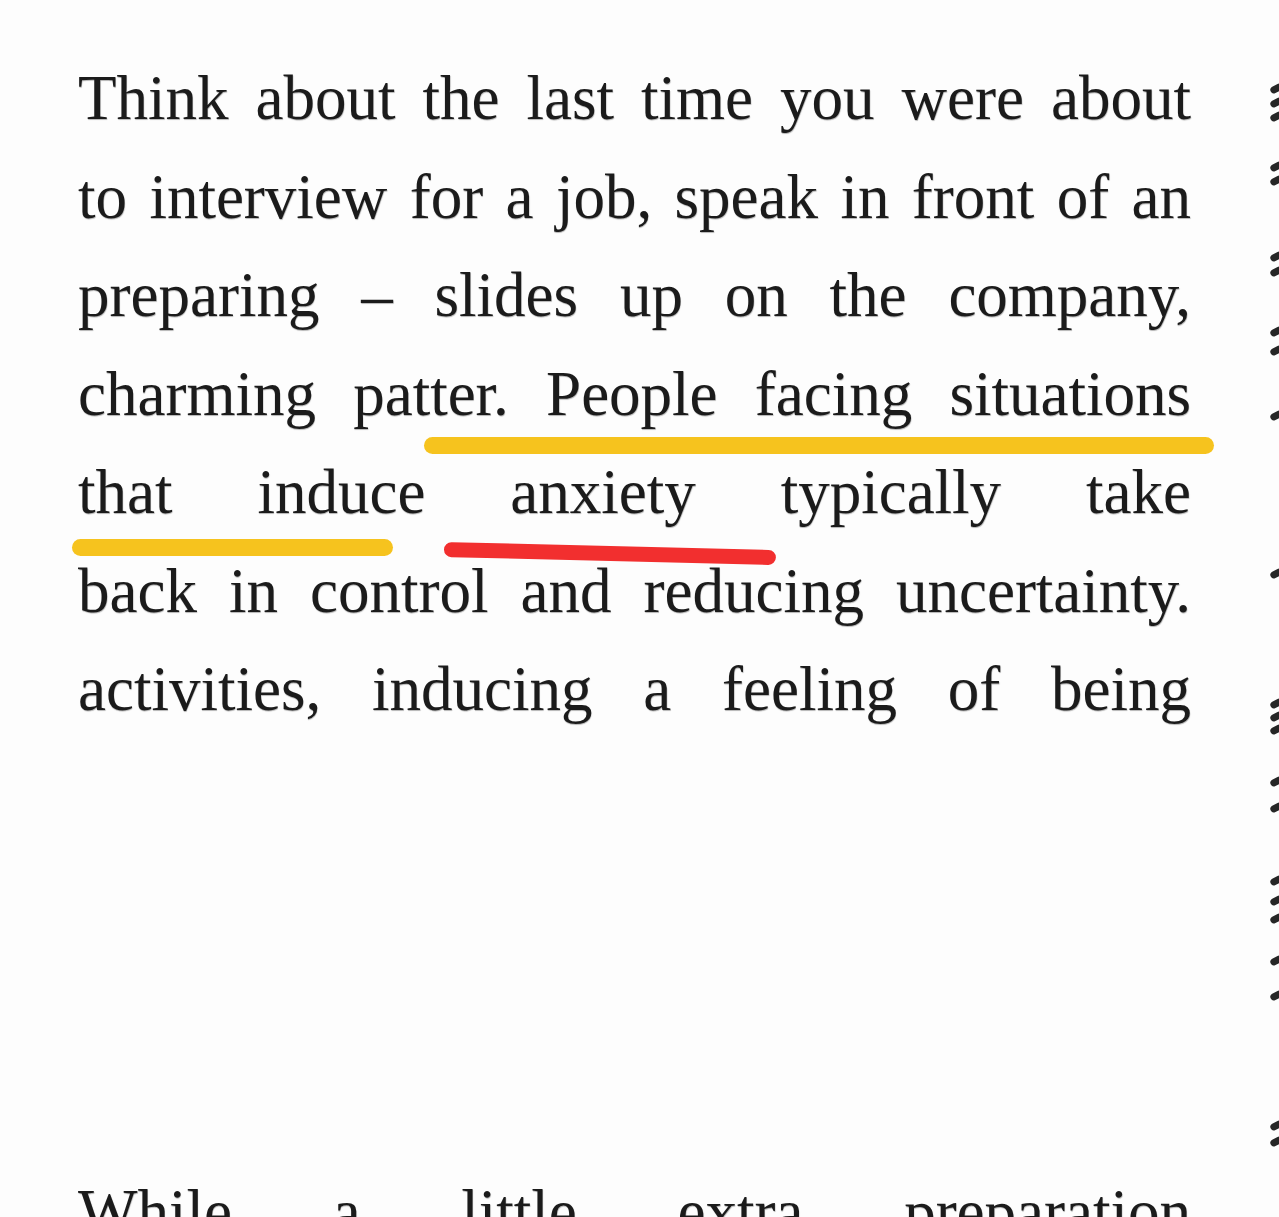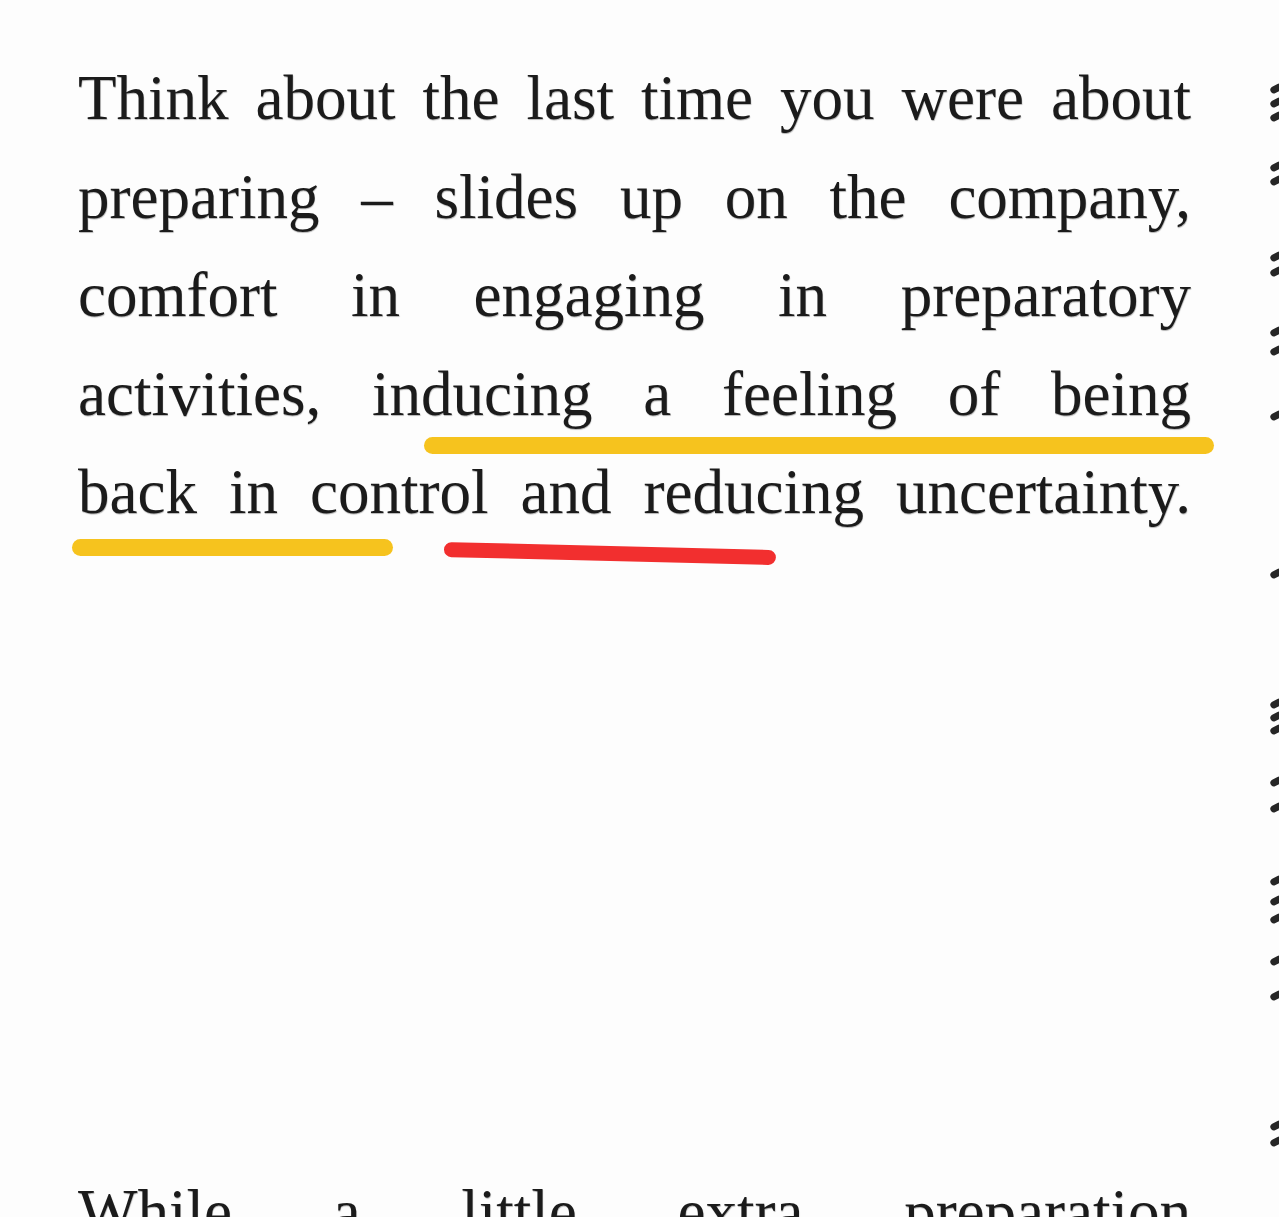--- a/index.html
+++ b/index.html
@@ -54,24 +54,26 @@
     transform: rotate(-28deg);
   }
 </style>
 </head>
 <body>
 
 <div class="page">
 
   <div class="text-column" id="paragraph-lines">
       <div class="text-line">Think about the last time you were about</div>
+      <div class="text-line">to interview for a job, speak in front of an</div>
       <div class="text-line">preparing – slides up on the company,</div>
-      <div class="text-line">comfort in engaging in preparatory</div>
+      <div class="text-line">charming patter. People facing situations</div>
+      <div class="text-line">that induce anxiety typically take</div>
+      <div class="text-line">back in control and reducing uncertainty.</div>
       <div class="text-line">activities, inducing a feeling of being</div>
-      <div class="text-line">back in control and reducing uncertainty.</div>
     </div>
 
   <div class="text-column text-line" id="partial-line">While a little extra preparation</div>
 
   <div id="underline-layer">
       <div class="underline-mark" title="chances are you spent time" style="left: 424px; top: 437px; width: 790px; height: 17px; background: rgb(246, 195, 30);"></div>
       <div class="underline-mark" title="preparing" style="left: 72px; top: 539px; width: 321px; height: 17px; background: rgb(246, 195, 30);"></div>
       <div class="underline-mark" title="reading up on" style="left: 444px; top: 542px; width: 332px; height: 15px; background: rgb(242, 47, 47); transform: rotate(1.4deg);"></div>
     </div>
 

